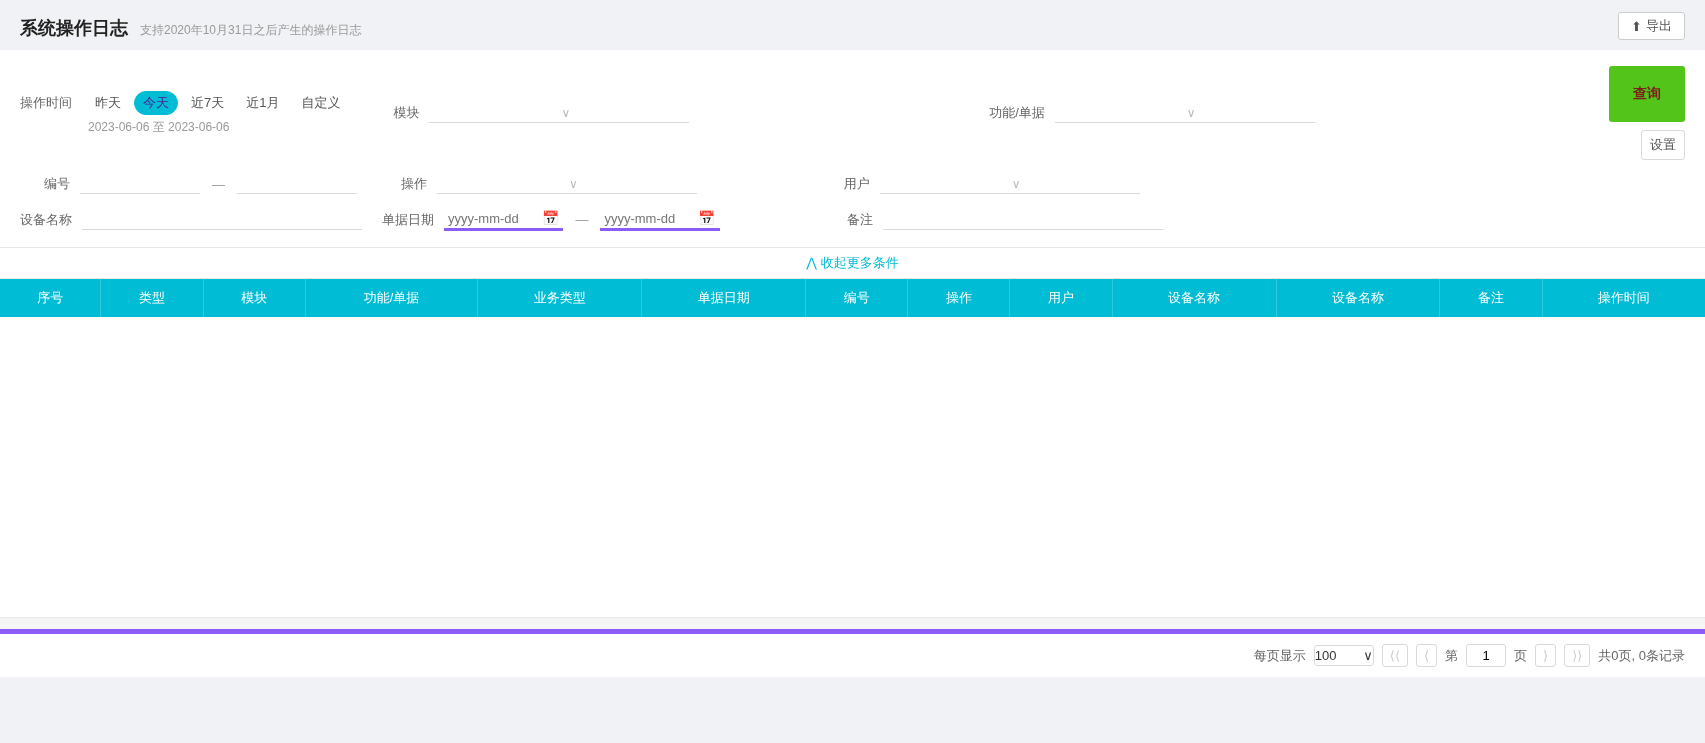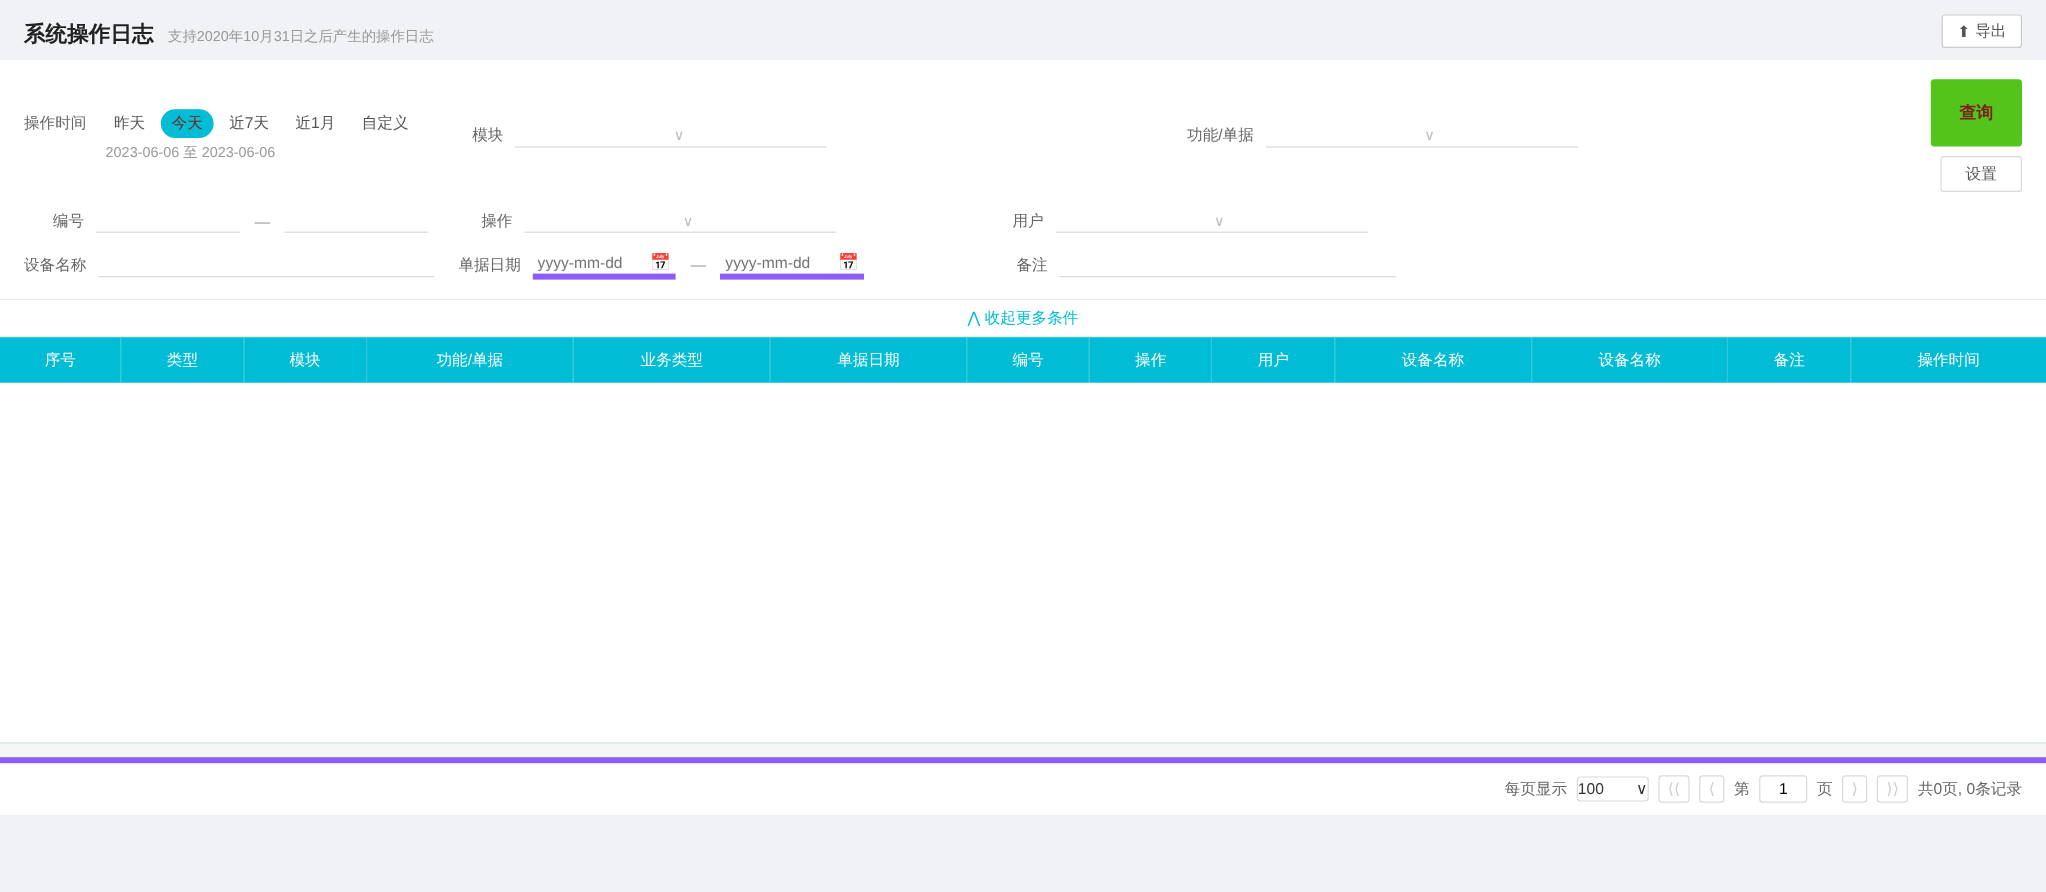--- a/index.html
+++ b/index.html
@@ -24,21 +24,21 @@
       border-bottom: 1px solid #e8e8e8;
     }
     .filter-label { color: #666; min-width: 60px; text-align: right; padding-right: 10px; white-space: nowrap; }
 
     .time-btns { display: flex; align-items: center; gap: 4px; }
     .time-btn {
       padding: 2px 8px; border-radius: 3px; cursor: pointer;
       border: 1px solid transparent; font-size: 13px; color: #555;
     }
     .time-btn.active {
-      background: #00bcd4; color: #7f1d1d; border-color: #00bcd4; border-radius: 12px;
+      background: #00bcd4; color: #4c1d95; border-color: #00bcd4; border-radius: 12px;
     }
     .time-range { font-size: 12px; color: #999; margin-left: 8px; }
 
     .select-field {
       display: flex; align-items: center;
       border-bottom: 1px solid #d9d9d9; min-width: 200px; padding: 2px 4px;
       cursor: pointer; position: relative;
     }
     .select-field span { flex: 1; color: #bbb; }
     .select-arrow { color: #00bcd4; font-size: 12px; margin-left: 4px; }
@@ -53,35 +53,35 @@
 
     .dash { margin: 0 8px; color: #999; }
 
     .btn-query {
       background: #52c41a; color: #7f1d1d; border: none;
       padding: 19px 24px; border-radius: 3px; cursor: pointer; font-size: 14px;
       font-weight: bold;
     }
     .btn-settings {
       background: #fff; color: #555; border: 1px solid #d9d9d9;
-      padding: 5px 20px; border-radius: 3px; cursor: pointer; font-size: 13px;
+      padding: 5px 8px; border-radius: 3px; cursor: pointer; font-size: 13px;
       margin-top: 4px;
     }
 
     .action-buttons { display: flex; flex-direction: column; align-items: flex-end; gap: 4px; }
 
     .collapse-bar {
       text-align: center; padding: 6px 0; background: #fff;
       border-bottom: 1px solid #e8e8e8; cursor: pointer; color: #00bcd4;
       font-size: 13px;
     }
 
     .date-input-wrap {
       display: flex; align-items: center;
-      border-bottom: 5px solid #8b5cf6; padding: 2px 4px; gap: 4px;
+      border-bottom: 3px solid #8b5cf6; padding: 2px 4px; gap: 4px;
     }
     .date-input {
       border: none; outline: none; background: transparent;
       font-size: 13px; color: #bbb; width: 90px;
     }
     .date-icon { color: #00bcd4; font-size: 14px; cursor: pointer; }
 
     .table-wrap { background: #5eead4; overflow-x: auto; }
     .data-table { width: 100%; border-collapse: collapse; min-width: 1200px; }
     .data-table thead tr { background: #00bcd4; }

